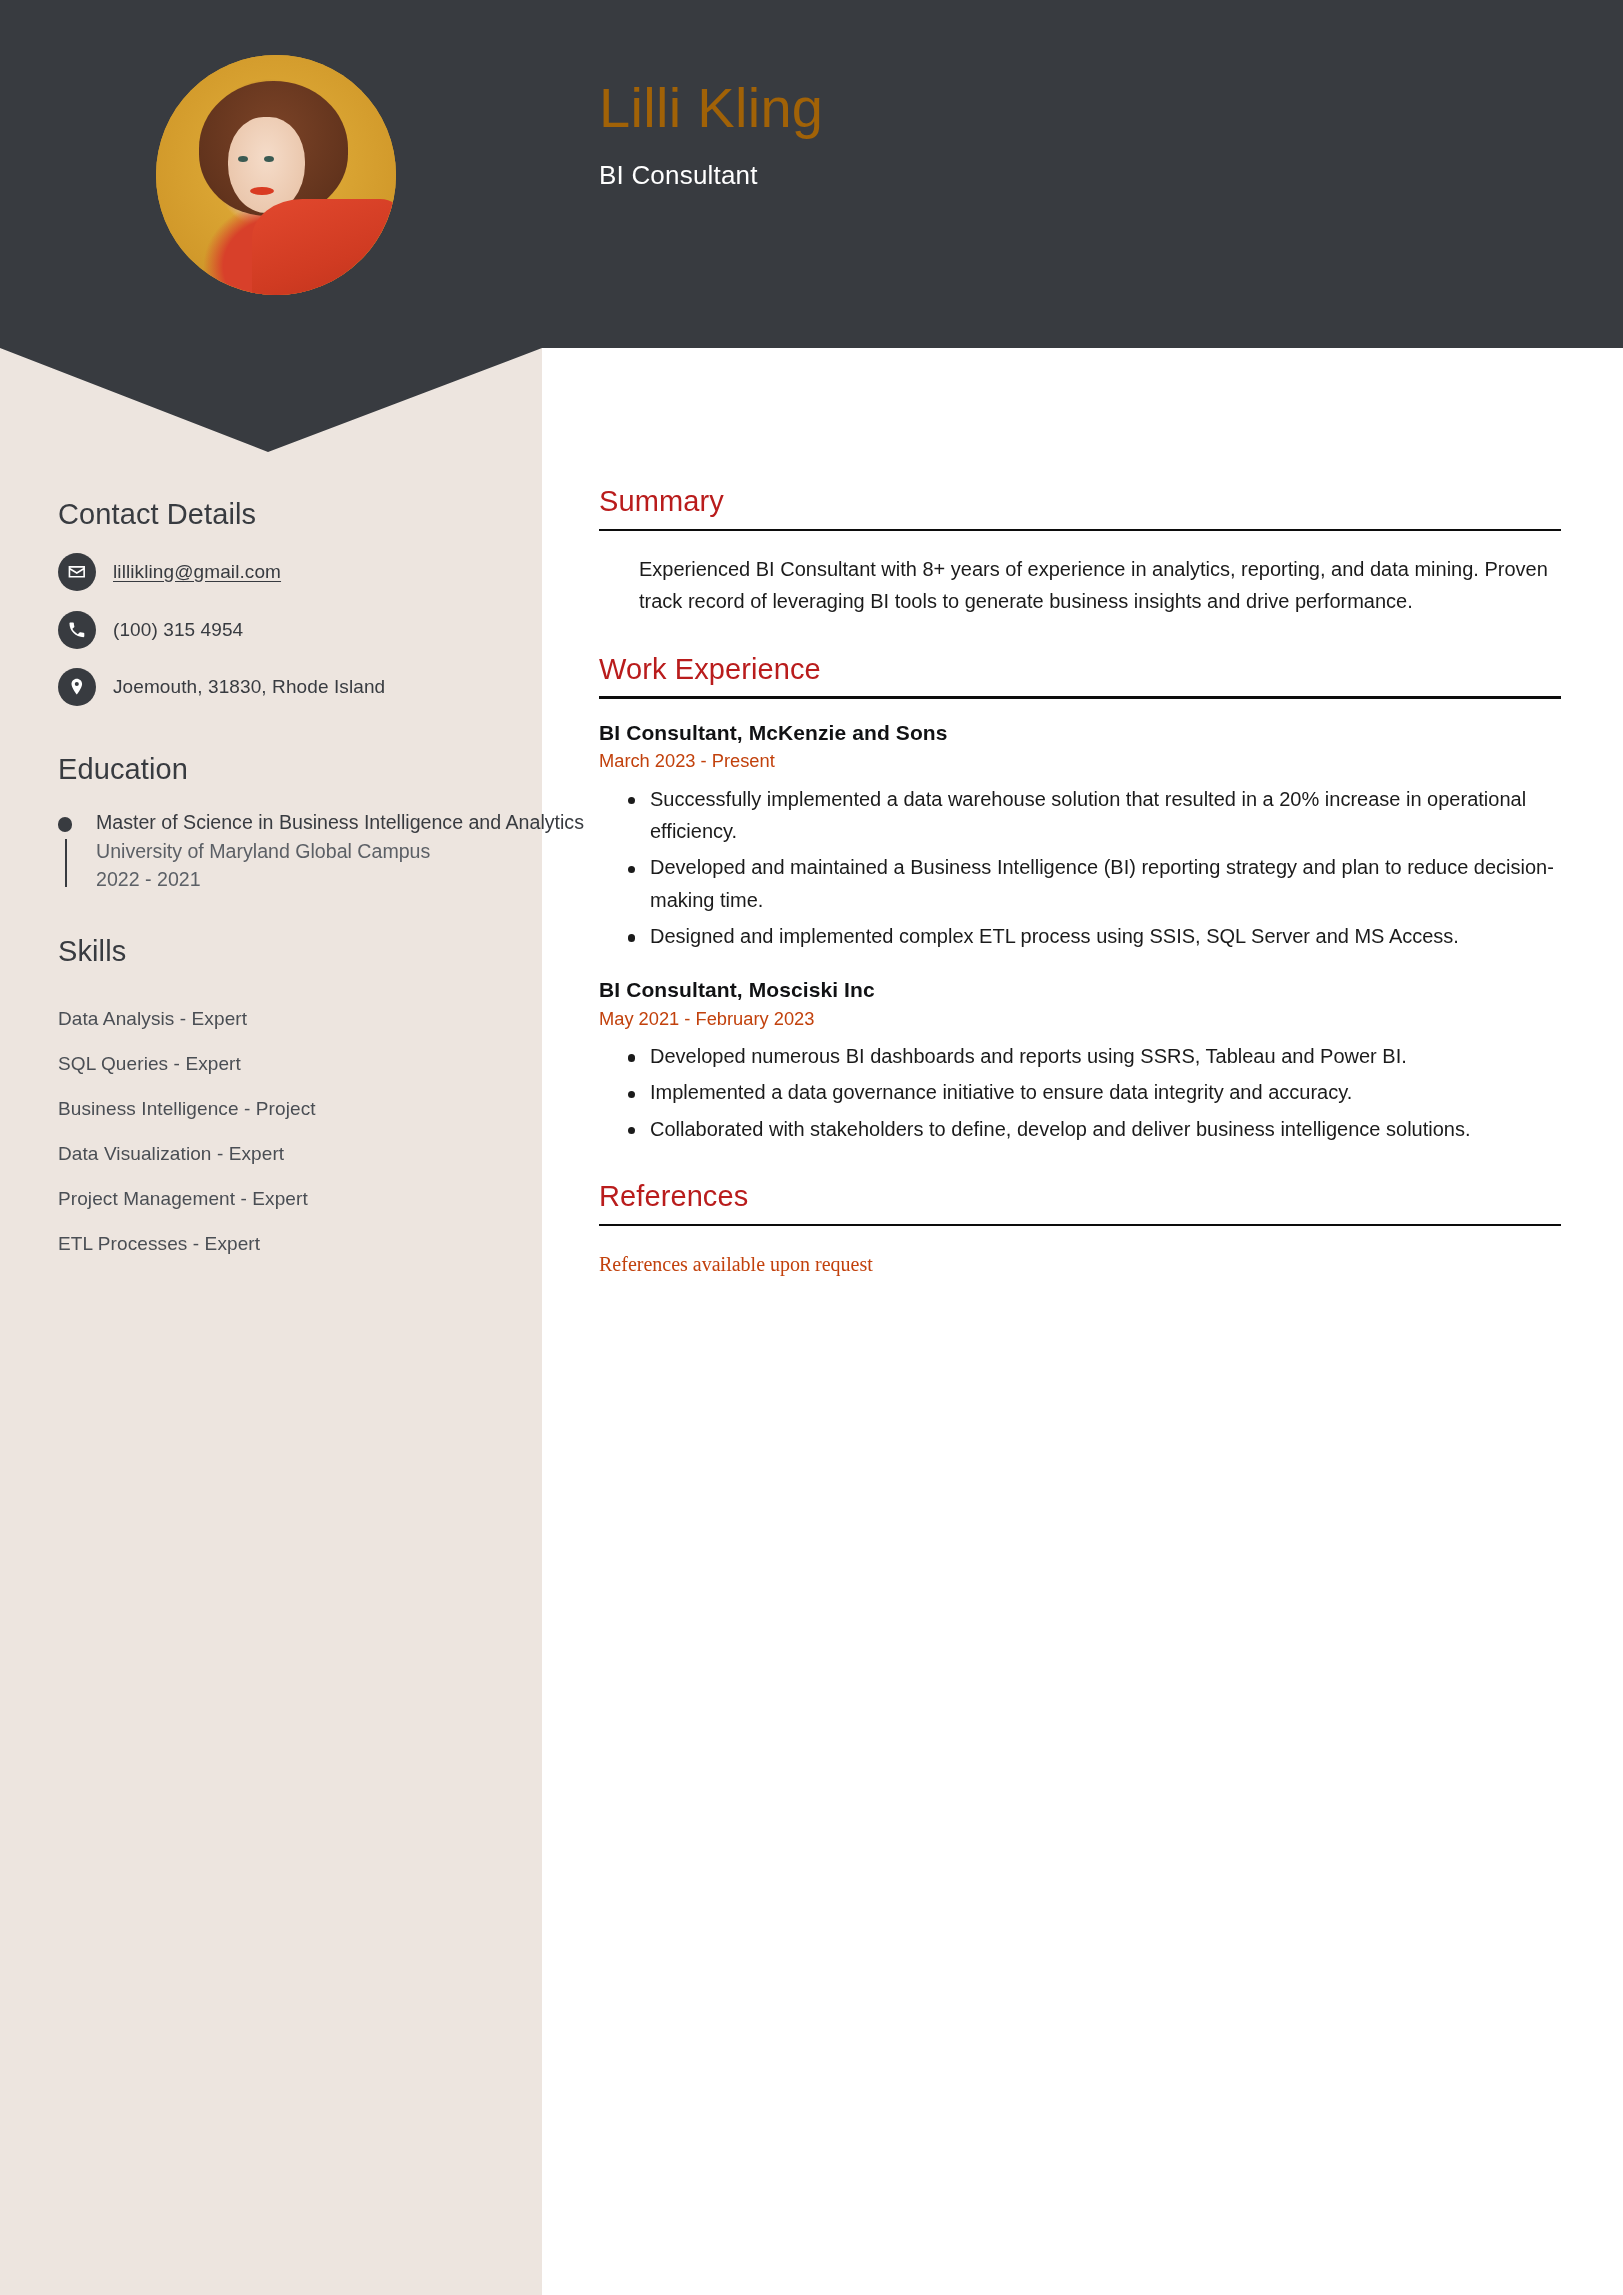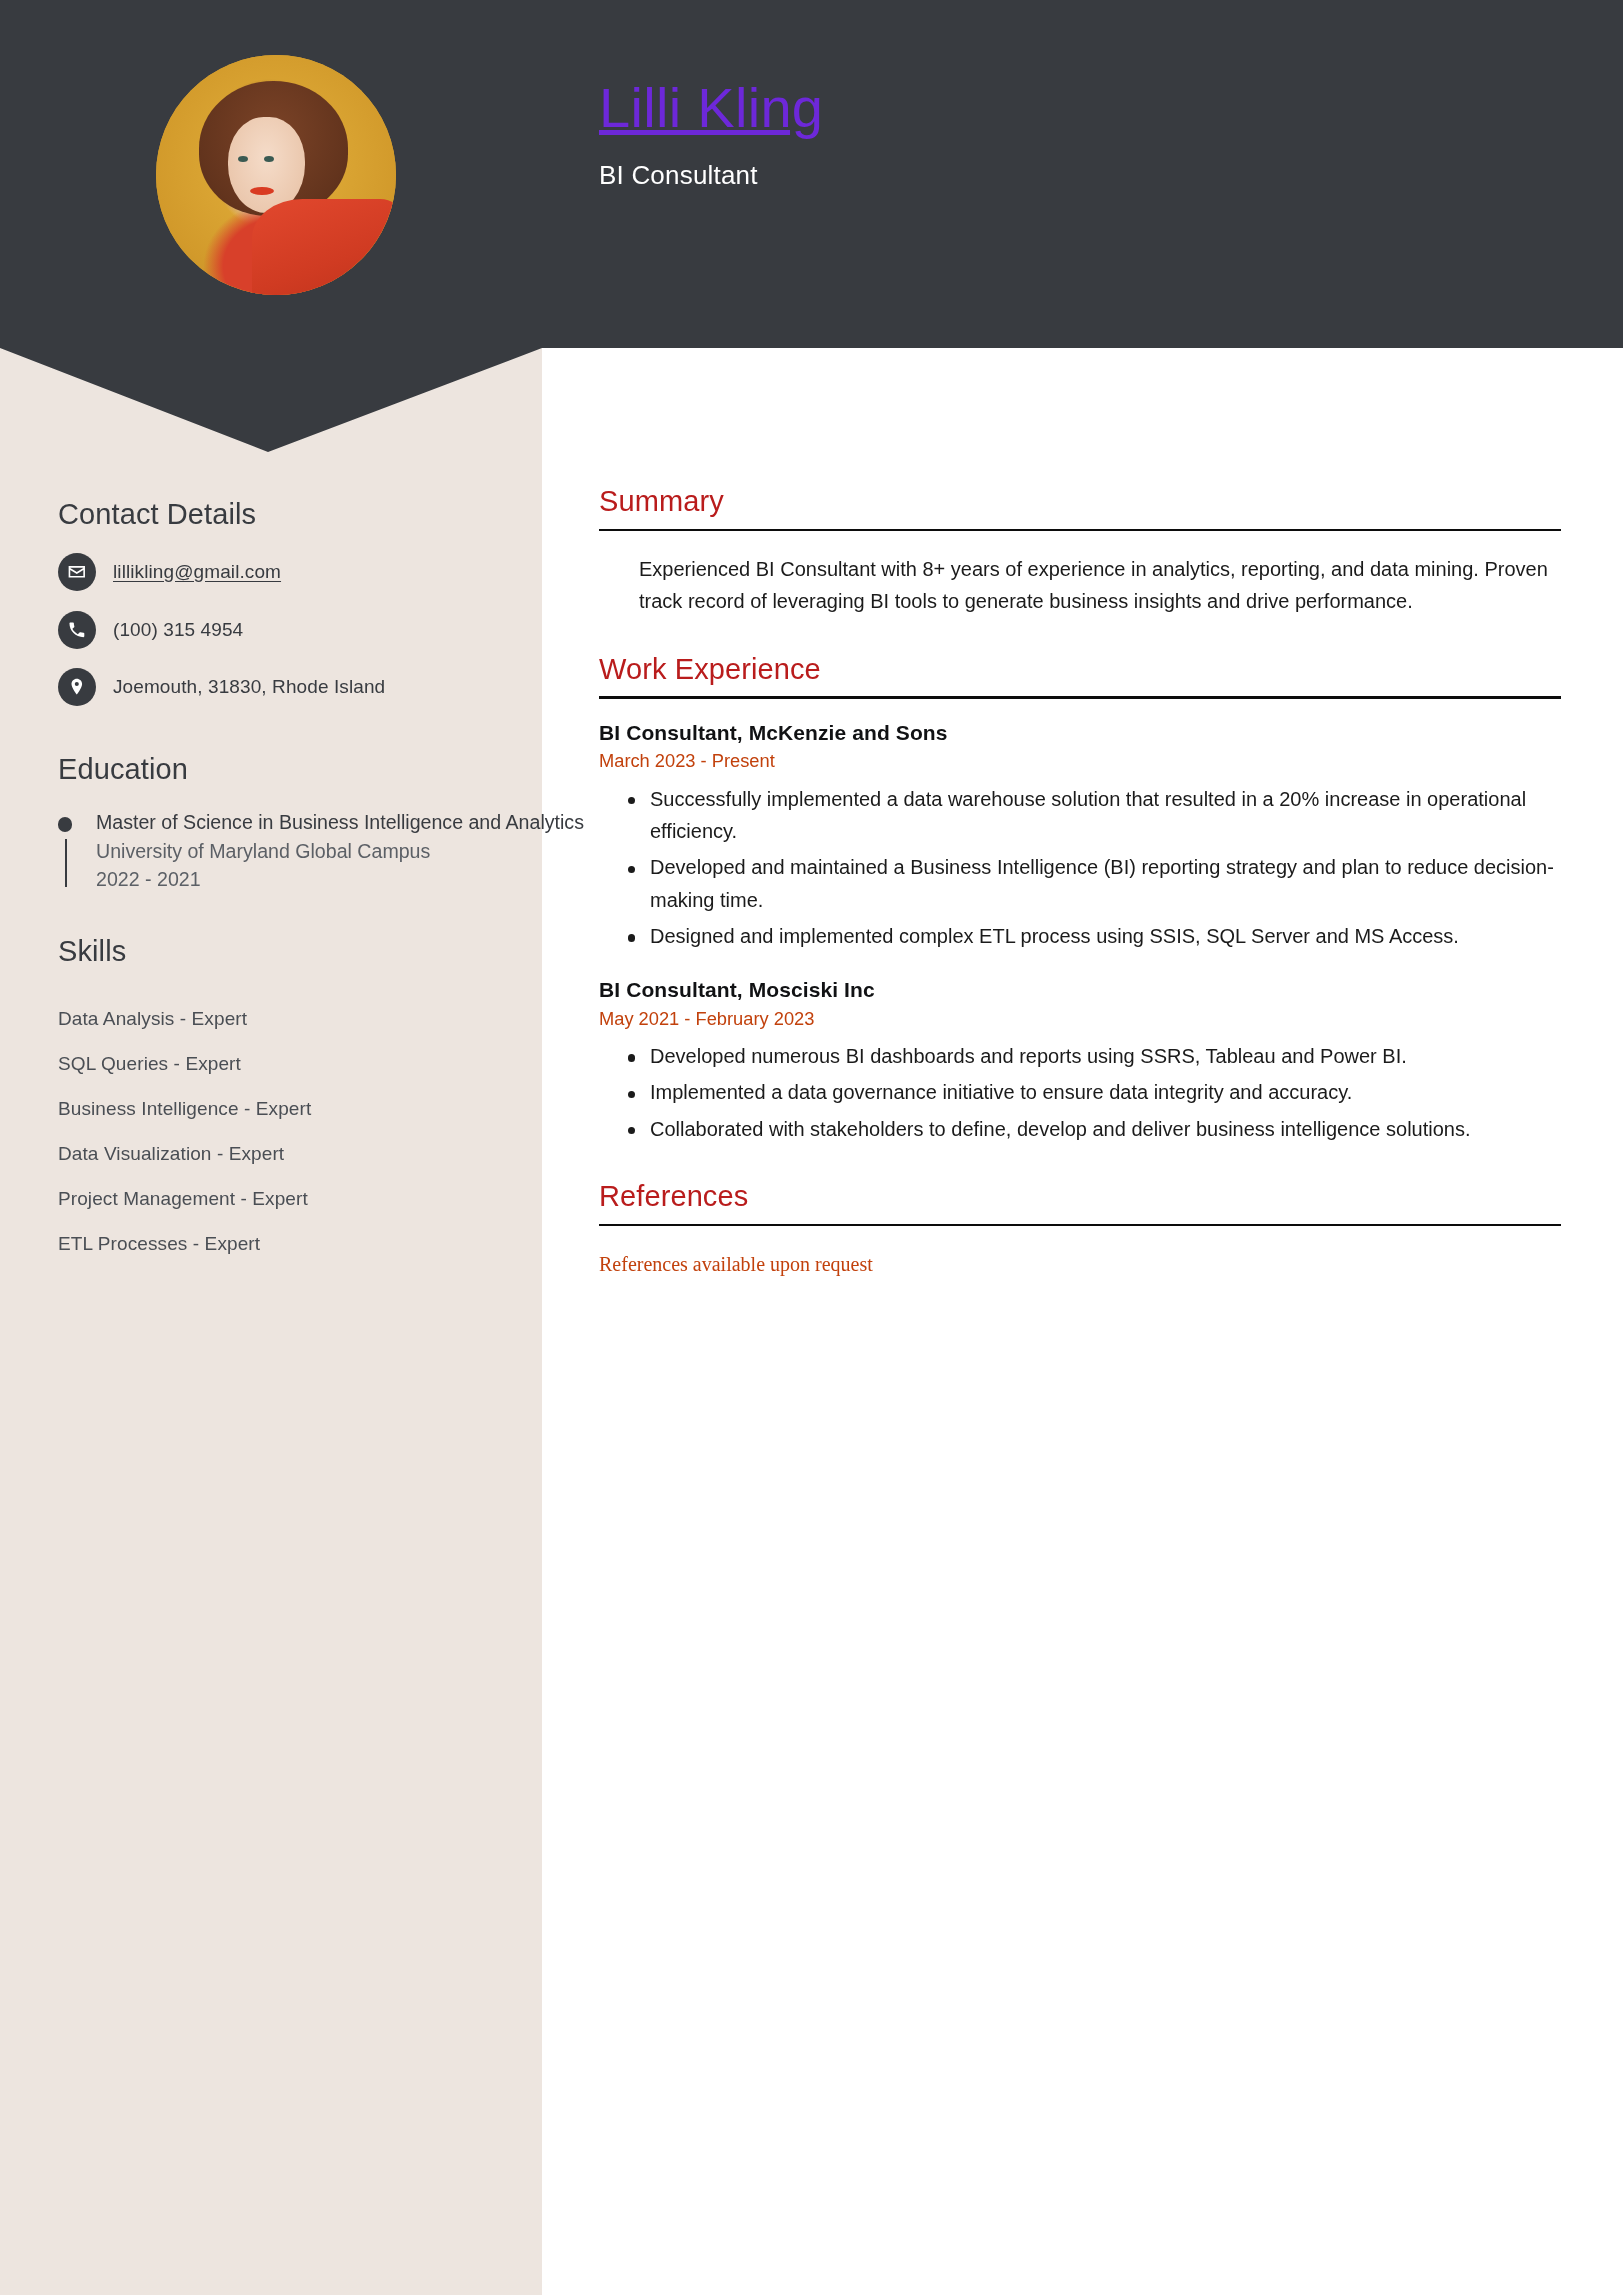--- a/index.html
+++ b/index.html
@@ -106,24 +106,23 @@
   }
 
   .header-text {
     position:absolute;
     left:599px; top:79px;
     z-index:6;
   }
   .name {
     font-size:56px;
     font-weight:400;
-    color:#6d28d9;
+    color:#a16207;
     letter-spacing:0.3px;
     line-height:1.05;
-    text-decoration:underline;
   }
   .job-title {
     margin-top:22px;
     font-size:26px;
     font-weight:400;
     color:#ffffff;
     letter-spacing:0.2px;
   }
 
   
@@ -354,21 +353,21 @@
         <div class="edu-school">University of Maryland Global Campus</div>
         <div class="edu-years">2022 - 2021</div>
       </div>
     </div>
 
     <div>
       <div class="side-heading">Skills</div>
       <div class="skills-list">
         <div class="skill-item">Data Analysis - Expert</div>
         <div class="skill-item">SQL Queries - Expert</div>
-        <div class="skill-item">Business Intelligence - Expert</div>
+        <div class="skill-item">Business Intelligence - Project</div>
         <div class="skill-item">Data Visualization - Expert</div>
         <div class="skill-item">Project Management - Expert</div>
         <div class="skill-item">ETL Processes - Expert</div>
       </div>
     </div>
 
   </div>
 
   <div class="main">
 

